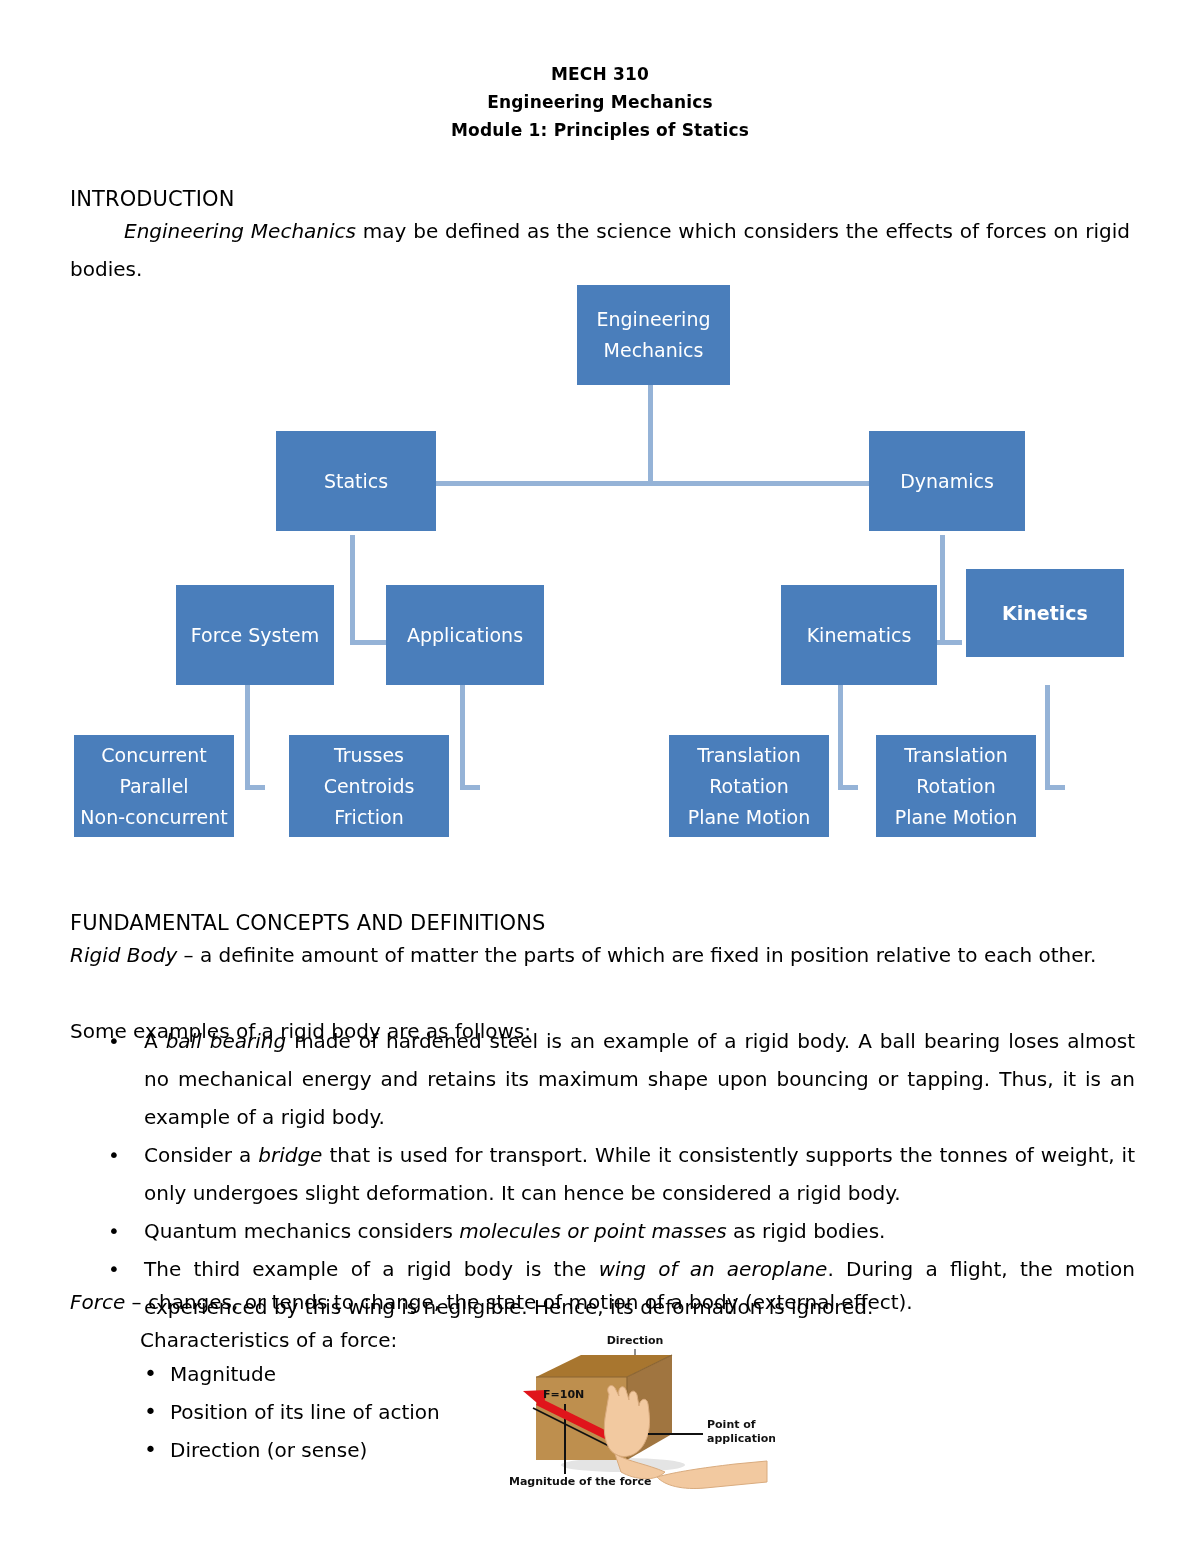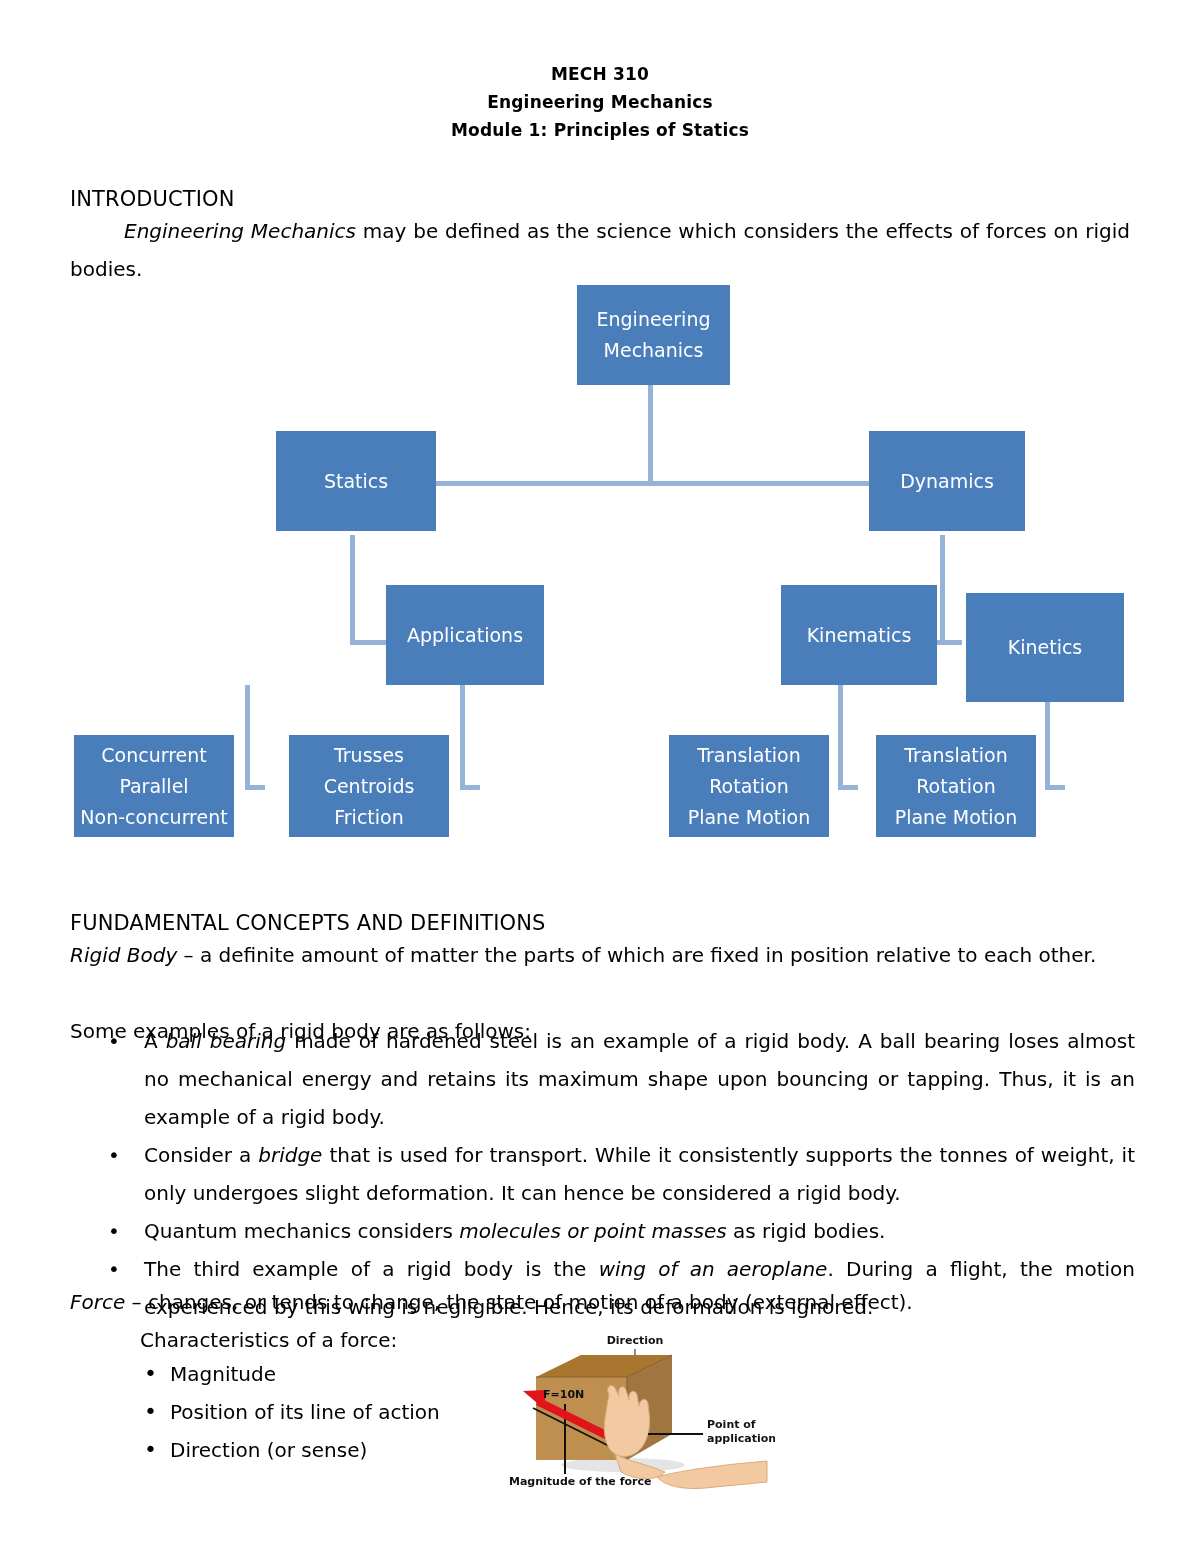--- a/index.html
+++ b/index.html
@@ -243,27 +243,30 @@
       </div>
     </div>
 
     <div class="node" style="left:206px; top:156px; width:160px; height:100px;">
       <span>Statics</span>
     </div>
     <div class="node" style="left:799px; top:156px; width:156px; height:100px;">
       <span>Dynamics</span>
     </div>
 
+    <div class="node" style="left:106px; top:310px; width:158px; height:100px;">
+      <span>Force System</span>
+    </div>
     <div class="node" style="left:316px; top:310px; width:158px; height:100px;align-items:center;">
       <span>Applications</span>
     </div>
     <div class="node" style="left:699px; top:310px; width:156px; height:100px;margin-left:12px;">
       <span>Kinematics</span>
     </div>
-    <div class="node" style="left:896px; top:318px; width:158px; height:109px;">
+    <div class="node" style="left:896px; top:294px; width:158px; height:88px;font-weight:bold;">
       <span>Kinetics</span>
     </div>
 
     <div class="node" style="left:4px; top:460px; width:160px; height:102px;">
       <div>
         <span class="nl">Concurrent</span>
         <span class="nl">Parallel</span>
         <span class="nl">Non-concurrent</span>
       </div>
     </div>

